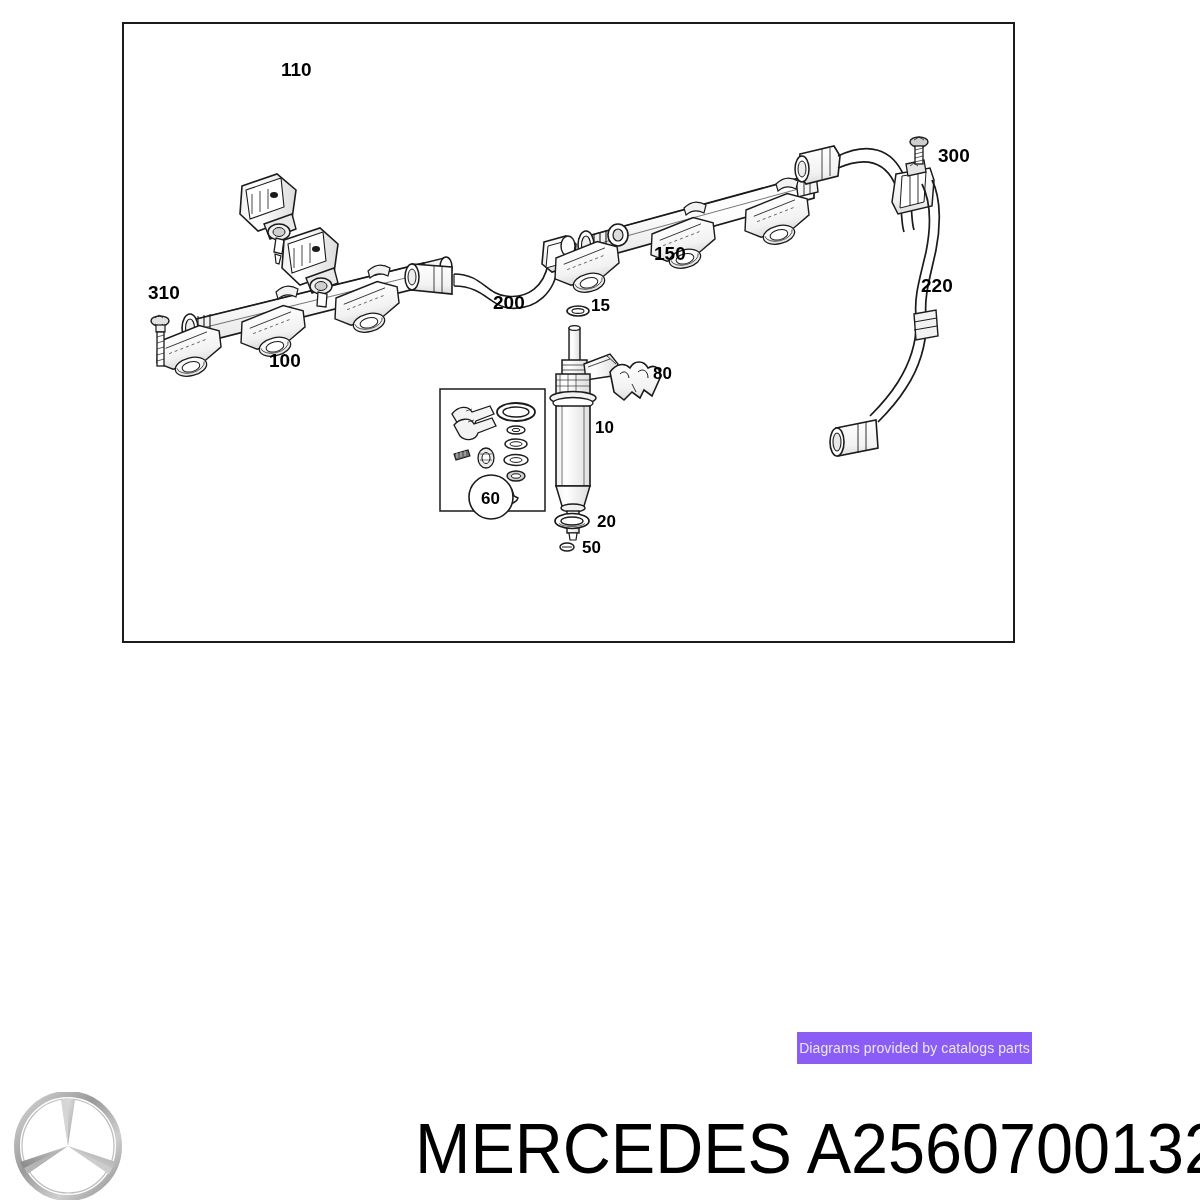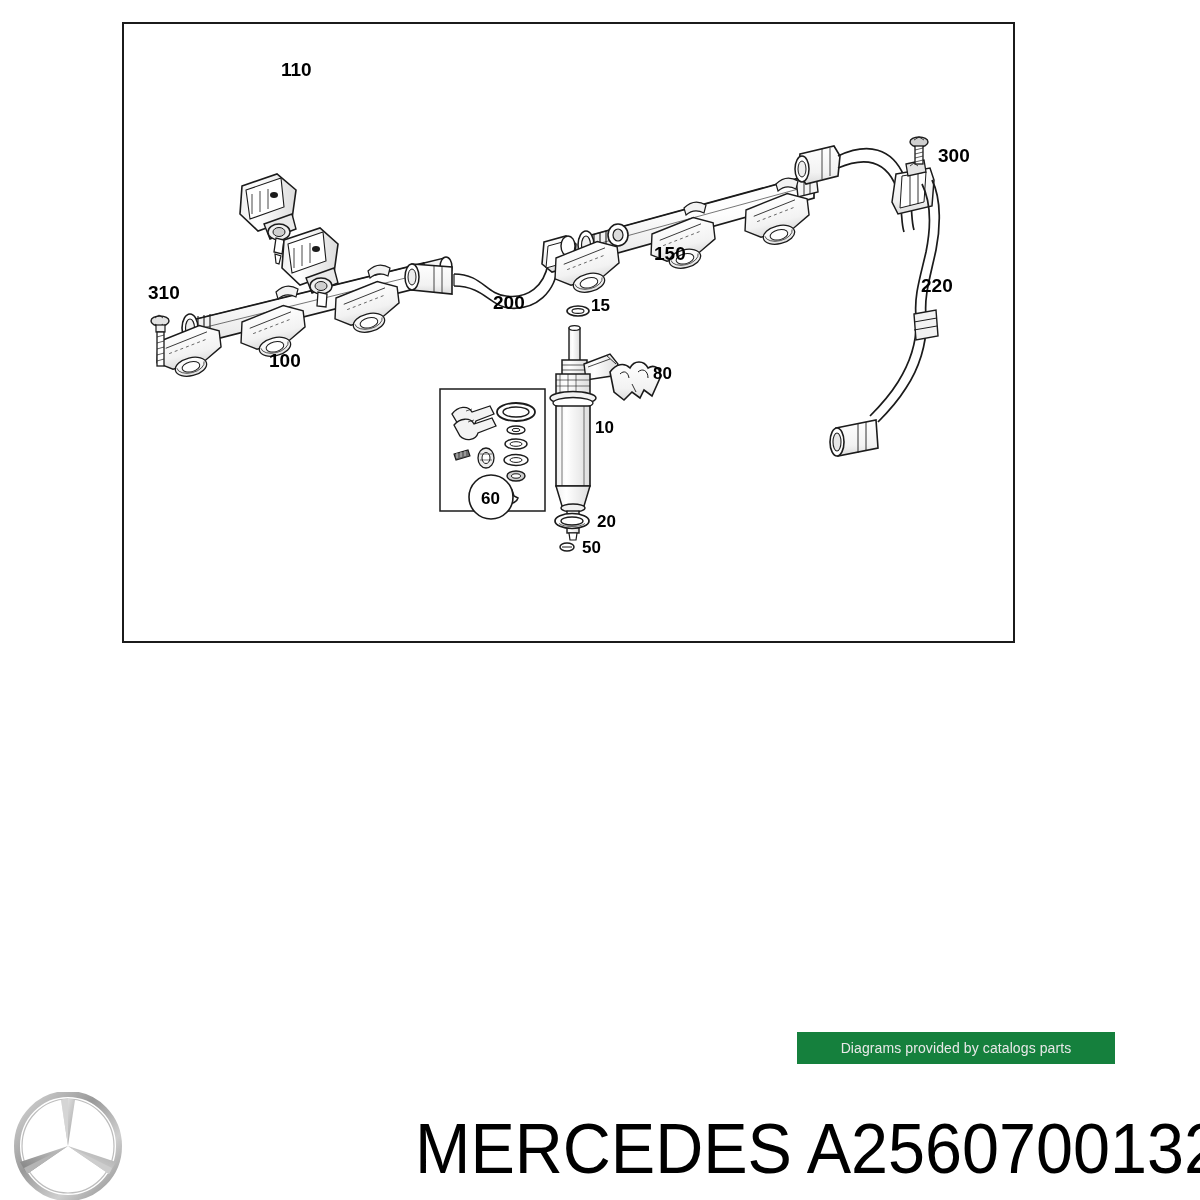--- a/index.html
+++ b/index.html
@@ -49,23 +49,23 @@
     font-family: "Liberation Sans", sans-serif;
     font-size: 17px;
     font-weight: 700;
     fill: #000000;
   }
   
   #watermark {
     position: absolute;
     left: 797px;
     top: 1032px;
-    width: 318px;
+    width: 235px;
     height: 32px;
-    background: #15803d;
+    background: #8b5cf6;
     display: flex;
     align-items: center;
     justify-content: center;
   }
   #watermark span {
     color: #e8e8e8;
     font-family: "Liberation Sans", sans-serif;
     font-size: 14px;
     letter-spacing: 0.1px;
     white-space: nowrap;

